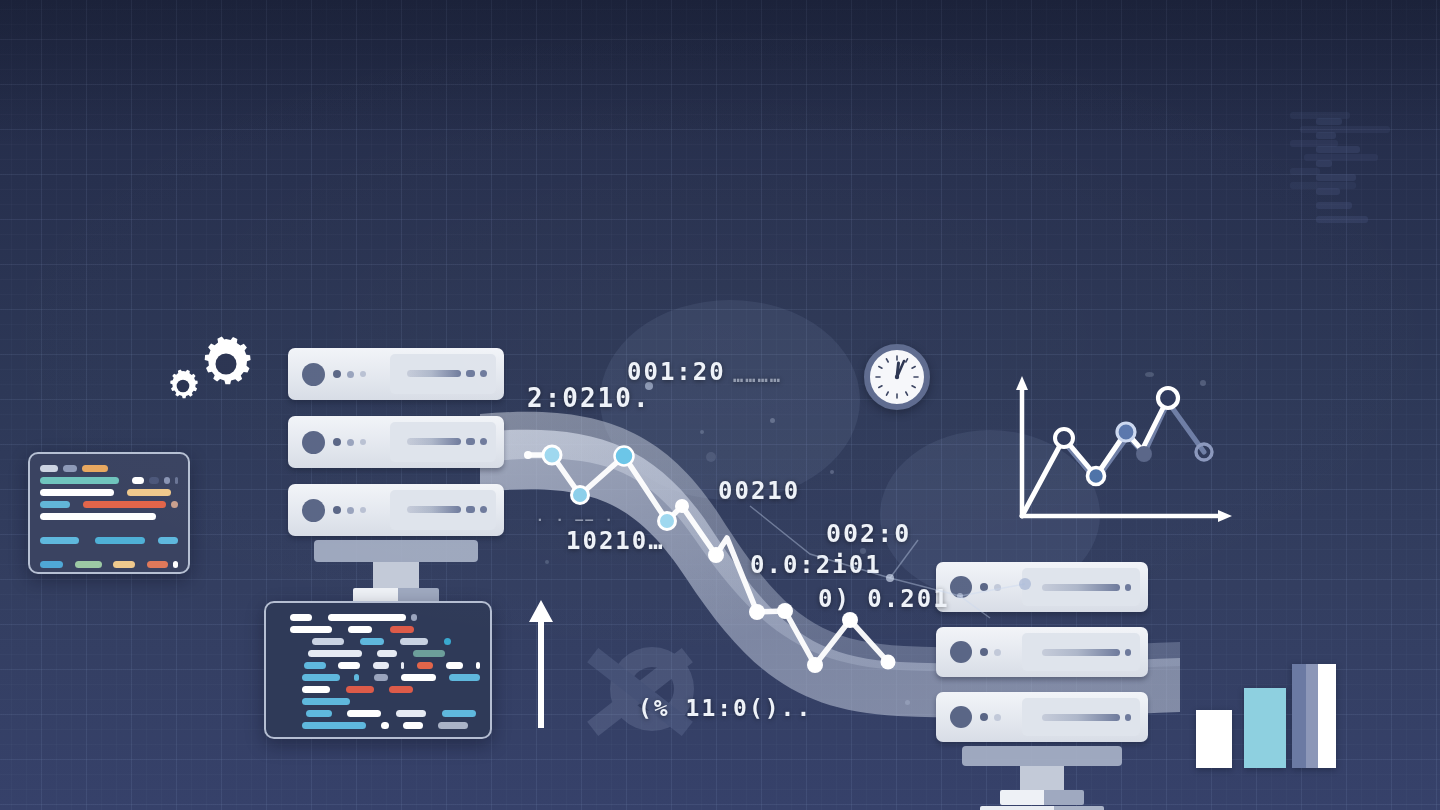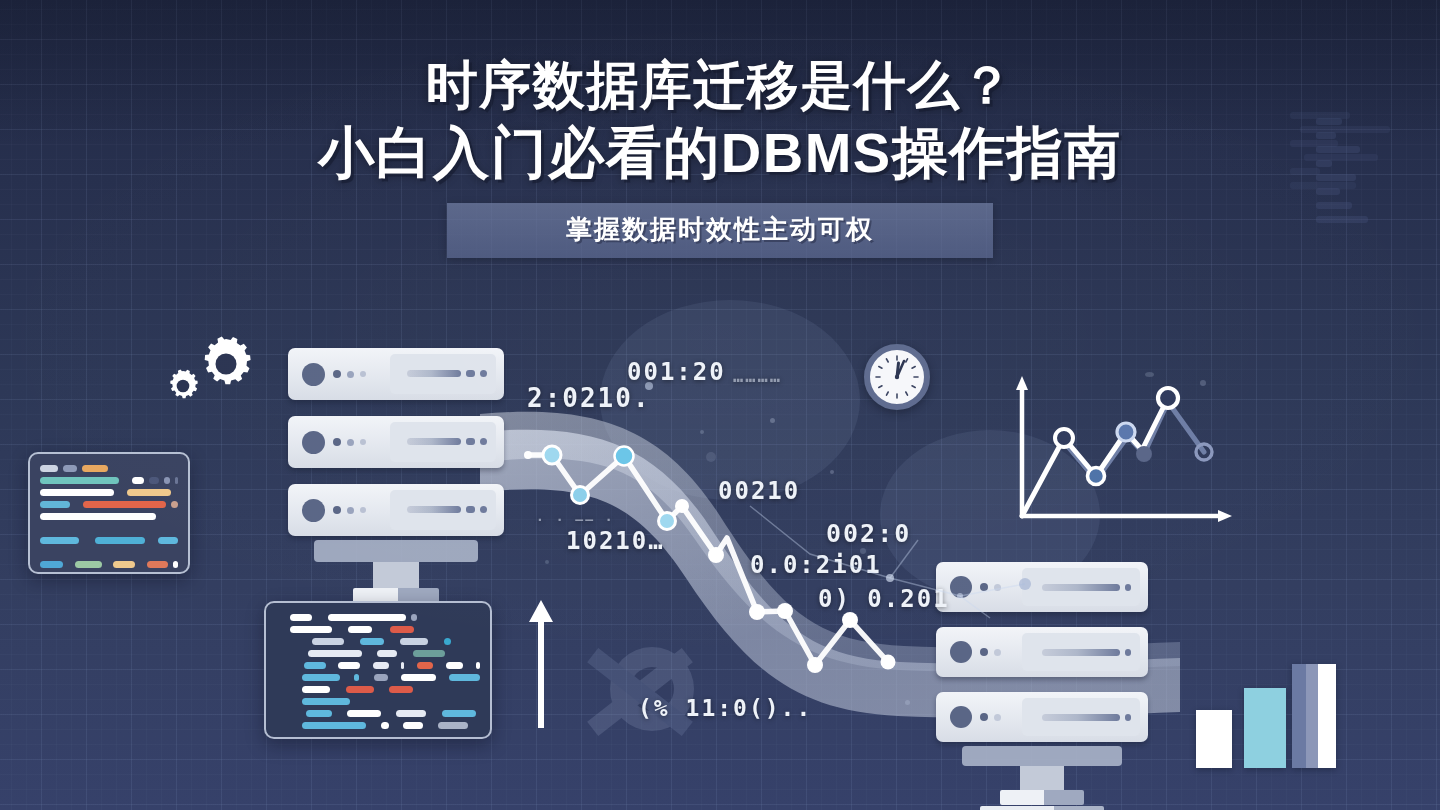--- a/index.html
+++ b/index.html
@@ -134,29 +134,20 @@
     <div class="fl" style="width:90px; margin-left:10px"></div>
     <div class="fl" style="width:48px"></div>
     <div class="fl" style="width:74px; margin-left:14px"></div>
     <div class="fl" style="width:30px"></div>
     <div class="fl" style="width:66px"></div>
   </div>
 
   <div class="haze" style="left:600px; top:300px; width:260px; height:200px;"></div>
   <div class="haze" style="left:880px; top:430px; width:220px; height:170px;"></div>
 
-  <div class="headline">
-    <div class="t-line t1">时序数据库迁移是什么？</div>
-    <div class="t-line t2">小白入门必看的DBMS操作指南</div>
-    <div class="sub-wrap">
-      <div class="sub-bar">
-        <div class="sub-text">掌握数据时效性主动可权</div>
-      </div>
-    </div>
-  </div>
 
   <svg class="art" style="left:480px; top:390px;" width="700" height="350" viewBox="0 0 700 350">
     <defs>
       <linearGradient id="ribA" x1="0" y1="0" x2="1" y2="1">
         <stop offset="0%" stop-color="#c9d0e0" stop-opacity=".72"></stop>
         <stop offset="55%" stop-color="#aab3ca" stop-opacity=".62"></stop>
         <stop offset="100%" stop-color="#c2cadb" stop-opacity=".55"></stop>
       </linearGradient>
       <linearGradient id="ribB" x1="0" y1="0" x2="1" y2="1">
         <stop offset="0%" stop-color="#e2e7f1" stop-opacity=".45"></stop>

